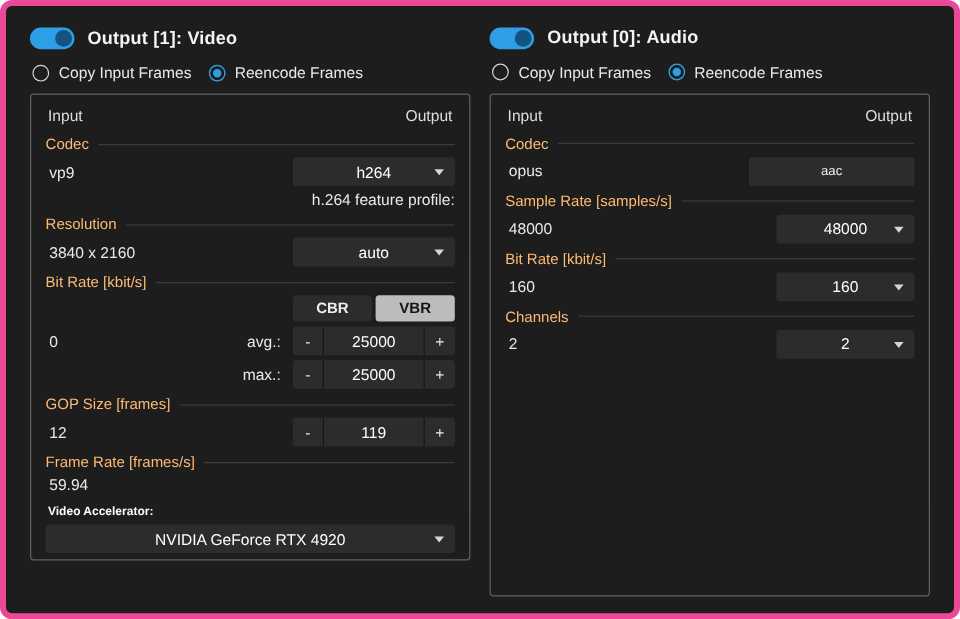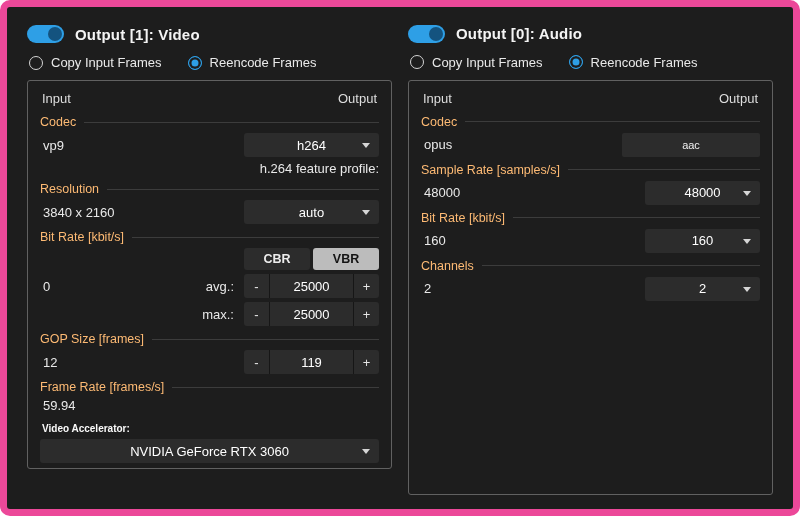--- a/index.html
+++ b/index.html
@@ -5,21 +5,21 @@
   * { box-sizing: border-box; }
   html,body { margin:0; padding:0; }
   body {
     background:#ffffff;
     font-family:"Liberation Sans", sans-serif;
     -webkit-font-smoothing:antialiased;
   }
   .window {
     width:800px; height:516px;
     background:#1d1d1d;
-    border:7px solid #ec4899;
+    border:5px solid #ec4899;
     border-radius:10px;
     padding:14px 20px 14px 20px;
     display:flex; gap:16px;
     color:#e9e9e9;
     overflow:hidden;
   }
   .panel { width:372px; display:flex; flex-direction:column; }
 
   
   .panel-header { display:flex; align-items:center; gap:11px; height:26px; margin-bottom:6px; }
@@ -28,21 +28,21 @@
     background:#2e9fe6; position:relative; flex:none; cursor:pointer;
   }
   .toggle .knob {
     position:absolute; right:2px; top:2px;
     width:14px; height:14px; border-radius:50%;
     background:#14537f;
   }
   .panel-title { font-size:15px; font-weight:700; color:#f4f4f4; letter-spacing:.2px; }
 
   
-  .radio-row { display:flex; gap:26px; margin:2px 0 10px 2px; font-size:13px; color:#e9e9e9; }
+  .radio-row { display:flex; gap:14px; margin:2px 0 10px 2px; font-size:13px; color:#e9e9e9; }
   .radio-option { display:flex; align-items:center; gap:8px; cursor:pointer; }
   .radio {
     width:14px; height:14px; border-radius:50%; flex:none;
     border:1.5px solid #d4d4d4; background:transparent;
   }
   .radio.checked {
     border-color:#2e9fe6; background:#2e9fe6;
     box-shadow: inset 0 0 0 2.5px #1d1d1d;
   }
 
@@ -218,21 +218,21 @@
       <div class="section">
         <span>Frame Rate [frames/s]</span>
         <i class="line"></i>
       </div>
       <div class="row" style="height:20px;">
         <span class="in-val">59.94</span>
       </div>
 
       <div class="accel-label">Video Accelerator:</div>
       <div class="dropdown wide">
-        <span>NVIDIA GeForce RTX 3060</span>
+        <span>NVIDIA GeForce RTX 4920</span>
         <i class="arrow"></i>
       </div>
     </div>
   </div>
 
   <div class="panel">
     <div class="panel-header">
       <div class="toggle">
         <div class="knob"></div>
       </div>

